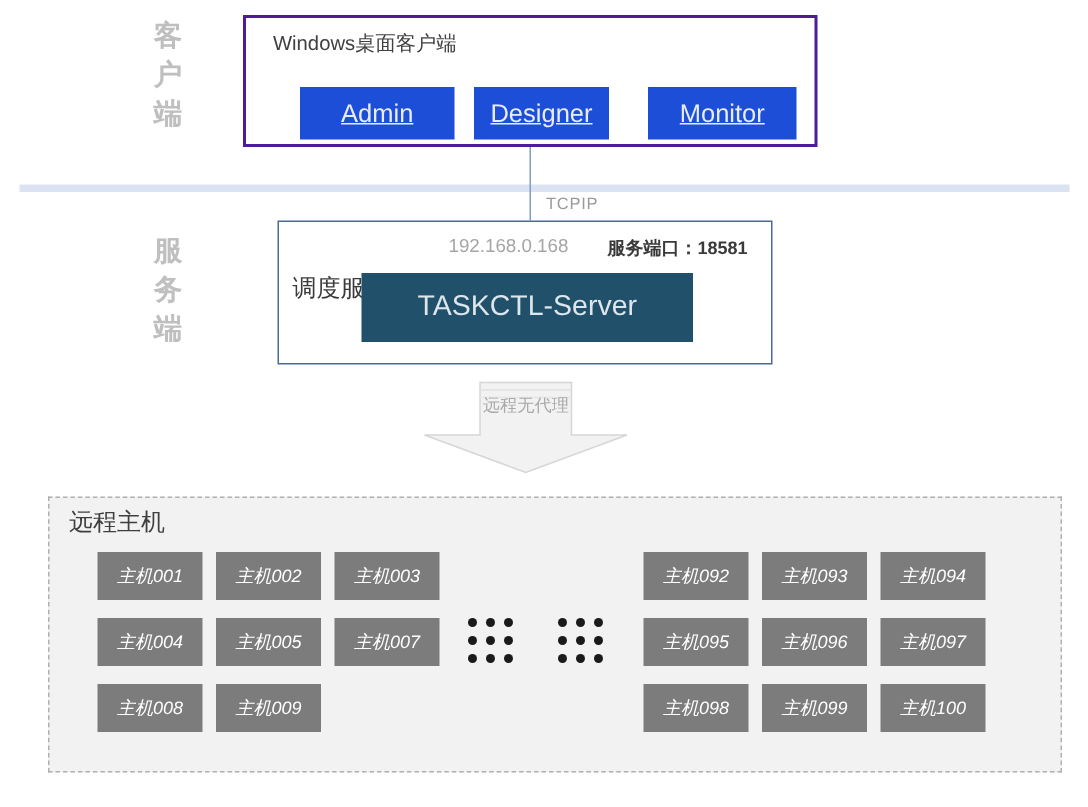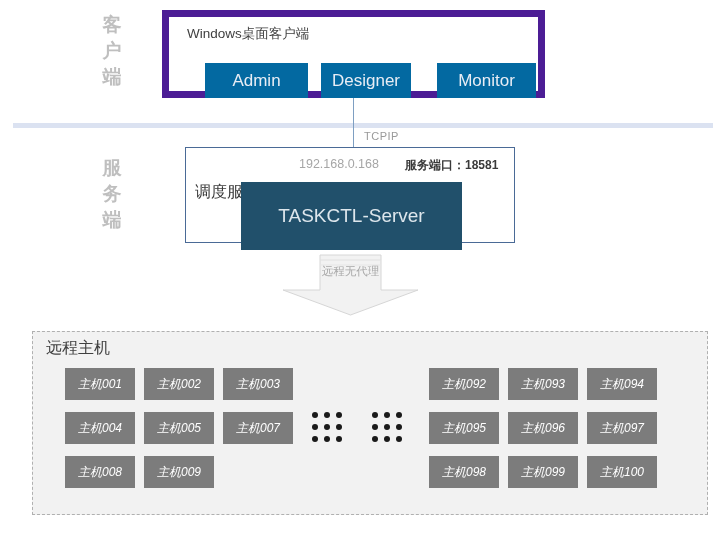--- a/index.html
+++ b/index.html
@@ -45,42 +45,43 @@
     background: #dbe2f1;
   }
 
   
   #client-box {
     position: absolute;
     left: 162px;
     top: 10px;
     width: 383px;
     height: 88px;
-    border: 7px solid #4c1d95;
+    border: 2px solid #4c1d95;
     background: #ffffff;
     box-sizing: border-box;
   }
   #client-box-title {
     position: absolute;
     left: 18px;
     top: 8px;
     font-size: 13.5px;
     color: #404040;
   }
   .client-btn {
     position: absolute;
     top: 46px;
     height: 35px;
-    background: #0369a1;
+    background: #1d4ed8;
     color: #e8edf5;
     font-size: 17px;
     display: flex;
     align-items: center;
     justify-content: center;
     box-sizing: border-box;
+    text-decoration: underline;
   }
   #btn-admin   { left: 36px;  width: 103px; }
   #btn-designer{ left: 152px; width: 90px; }
   #btn-monitor { left: 268px; width: 99px;  }
 
   
   #tcpip-line {
     position: absolute;
     left: 353px;
     top: 98px;
@@ -132,21 +133,21 @@
     font-size: 12px;
     color: #3a3a3a;
     font-weight: bold;
     white-space: nowrap;
   }
   #server-core {
     position: absolute;
     left: 55px;
     top: 34px;
     width: 221px;
-    height: 68px;
+    height: 46px;
     background: #21506b;
     color: #dde6ec;
     font-size: 19px;
     display: flex;
     align-items: center;
     justify-content: center;
   }
 
   
   #ssh-arrow {

